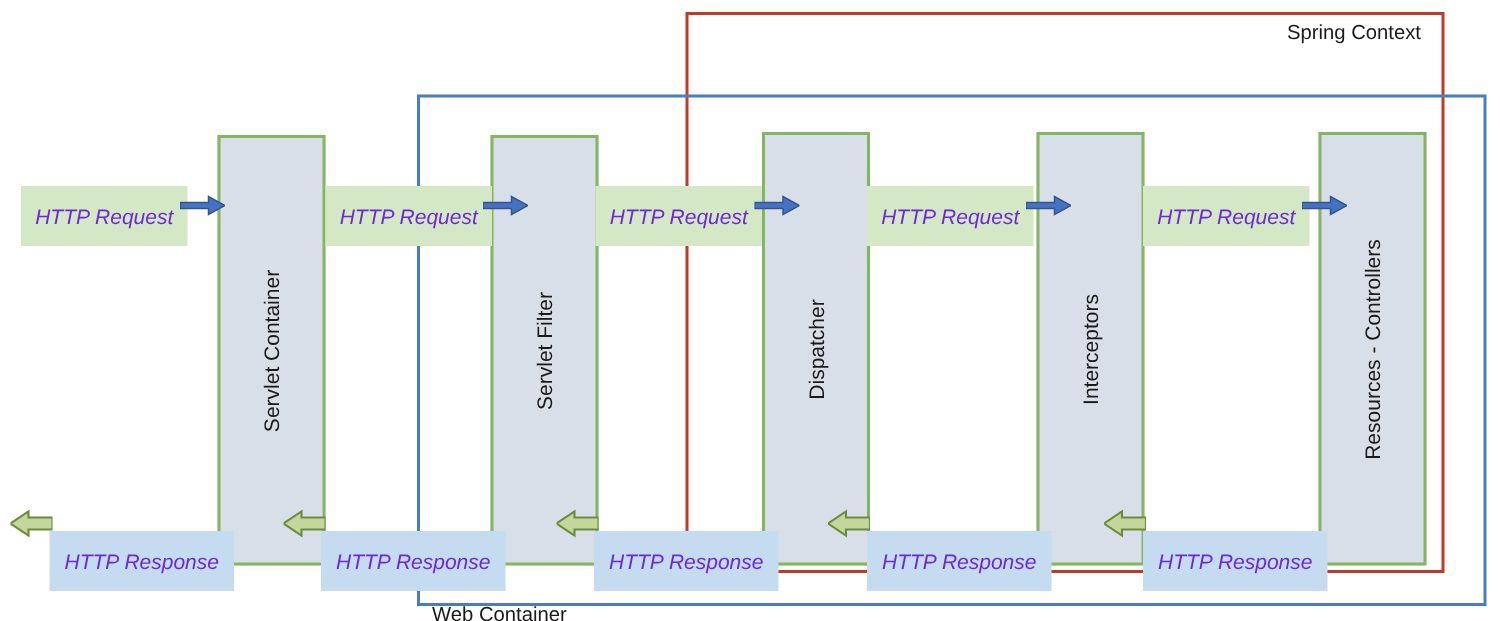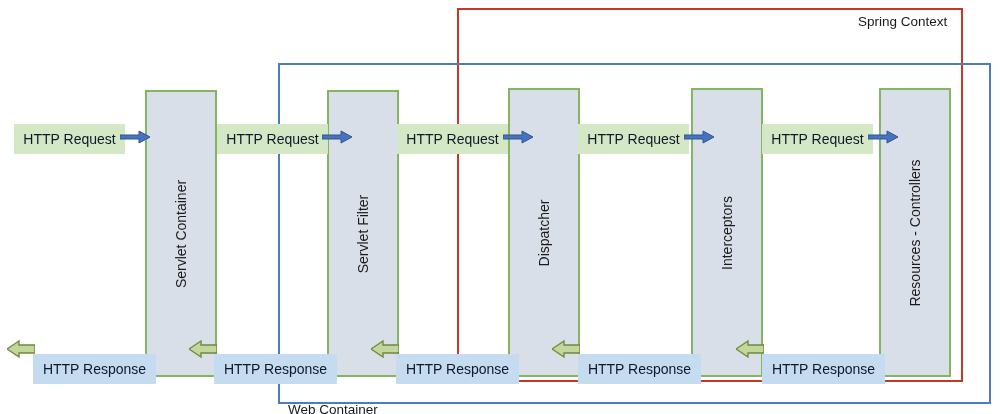--- a/index.html
+++ b/index.html
@@ -54,23 +54,24 @@
   }
 
   
   .flowlabel {
     position: absolute;
     box-sizing: border-box;
     display: flex;
     align-items: center;
     justify-content: center;
     font-size: 14px;
-    color: #0f172a;
+    color: #6d28d9;
     white-space: nowrap;
-    height: 30px;
+    height: 40px;
+    font-style: italic;
   }
   .flowlabel.request  { background: #d5e8c6; }
   .flowlabel.response { background: #c5dcf0; margin-top: 18px; }
 
   
   .arrow {
     position: absolute;
   }
   .arrow svg { display: block; }
 </style>

